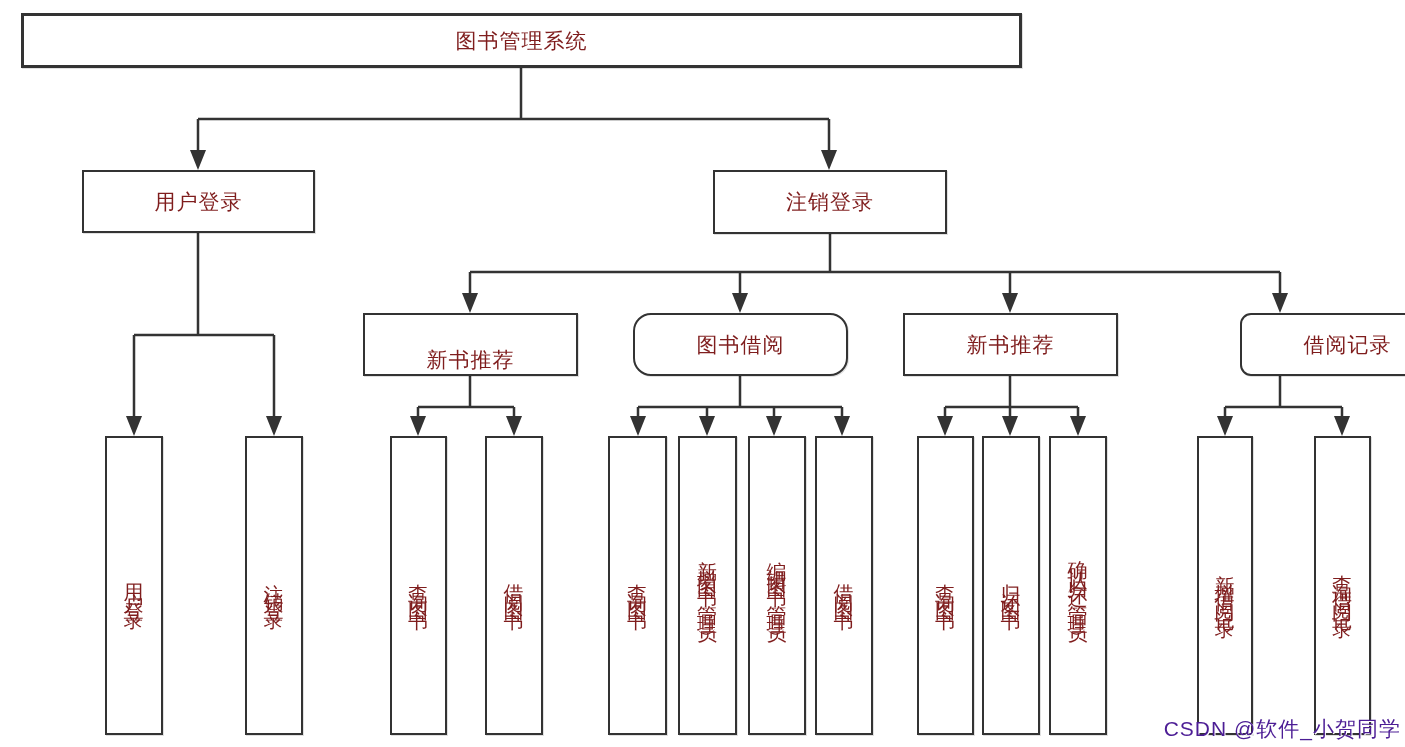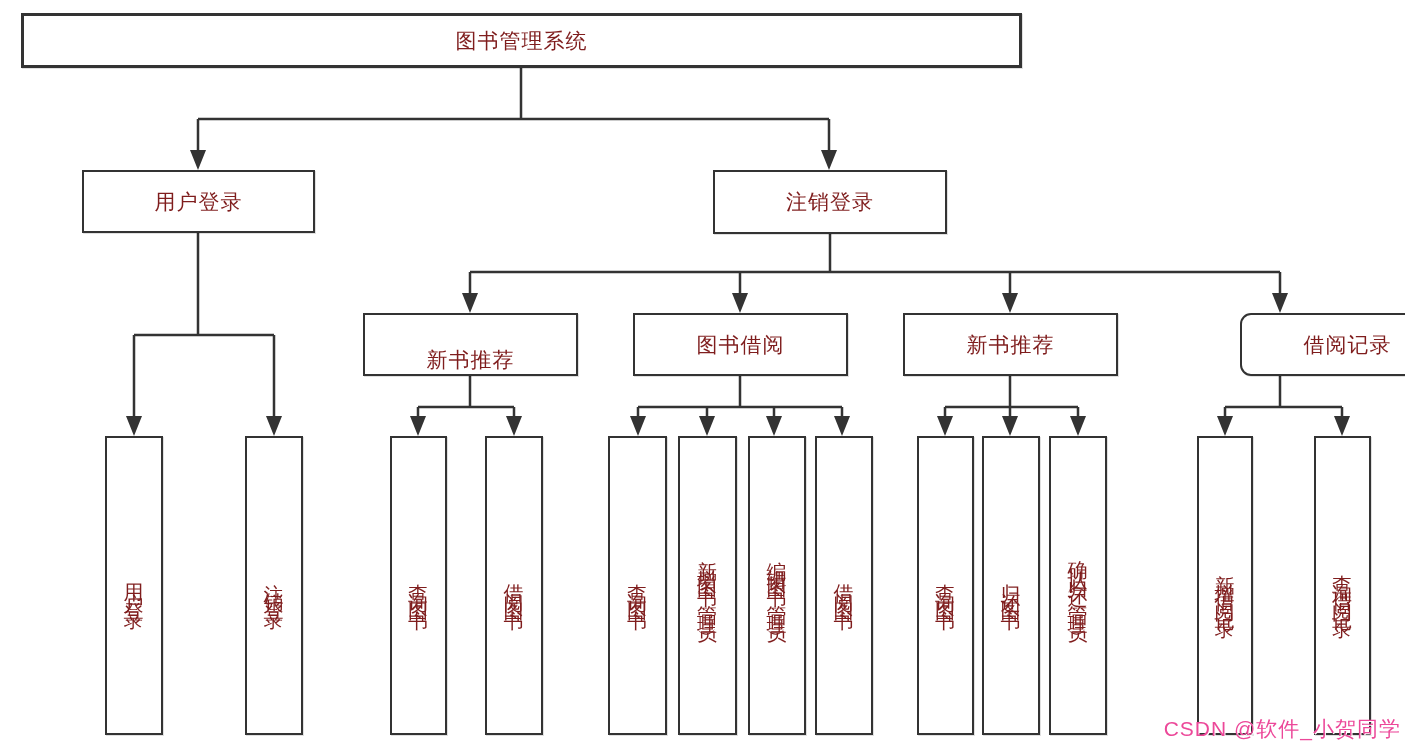--- a/index.html
+++ b/index.html
@@ -34,21 +34,21 @@
     text-orientation: mixed;
     font-size: 20px;
     letter-spacing: 9px;
     line-height: 1;
     white-space: nowrap;
   }
   .root  { left: 21px;  top: 13px;  width: 1001px; height: 55px; border-width: 3px; }
   .n-user-login { left: 82px;  top: 170px; width: 233px; height: 63px; }
   .n-book-mgmt  { left: 713px; top: 170px; width: 234px; height: 64px; }
   .n-new-rec    { left: 363px; top: 313px; width: 215px; height: 63px; align-items: flex-end; }
-  .n-book-bor   { left: 633px; top: 313px; width: 215px; height: 63px; }
+  .n-book-bor   { left: 633px; top: 313px; width: 215px; height: 63px; border-radius: 18px; }
   .n-cur-bor    { left: 903px; top: 313px; width: 215px; height: 63px; }
   .n-bor-rec    { left: 1240px; top: 313px; width: 215px; height: 63px; border-radius: 11px; }
   .leaf { top: 436px; height: 299px; }
   .l1  { left: 105px;  width: 58px; }
   .l2  { left: 245px;  width: 58px; }
   .l3  { left: 390px;  width: 57px; }
   .l4  { left: 485px;  width: 58px; }
   .l5  { left: 608px;  width: 59px; }
   .l6  { left: 678px;  width: 59px; }
   .l7  { left: 748px;  width: 58px; }
@@ -56,21 +56,21 @@
   .l9  { left: 917px;  width: 57px; }
   .l10 { left: 982px;  width: 58px; }
   .l11 { left: 1049px; width: 58px; }
   .l12 { left: 1197px; width: 56px; }
   .l13 { left: 1314px; width: 57px; }
   .watermark {
     position: absolute;
     right: 4px;
     top: 715px;
     font-size: 21px;
-    color: #ec4899;
+    color: #4c1d95;
     letter-spacing: 1px;
     z-index: 5;
     text-shadow: 1px 1px 0 #ffffff;
   }
 </style>
 </head>
 <body>
 
 <div class="canvas">
 

